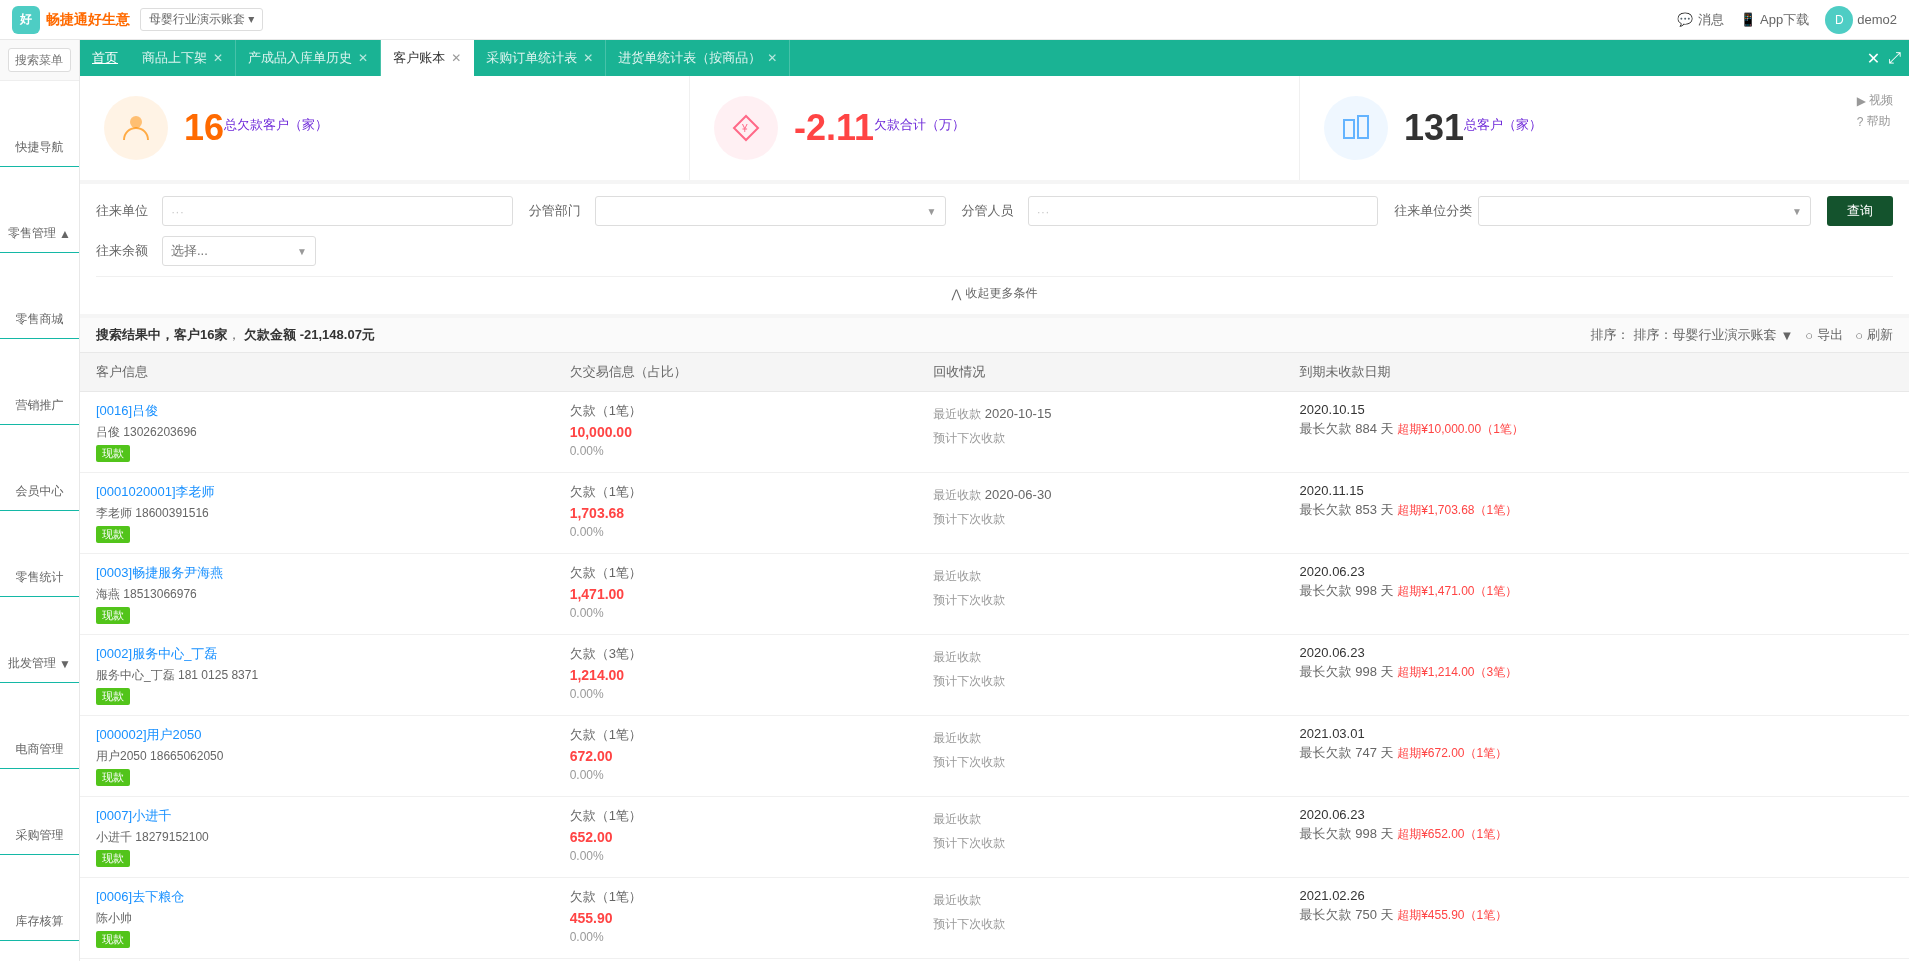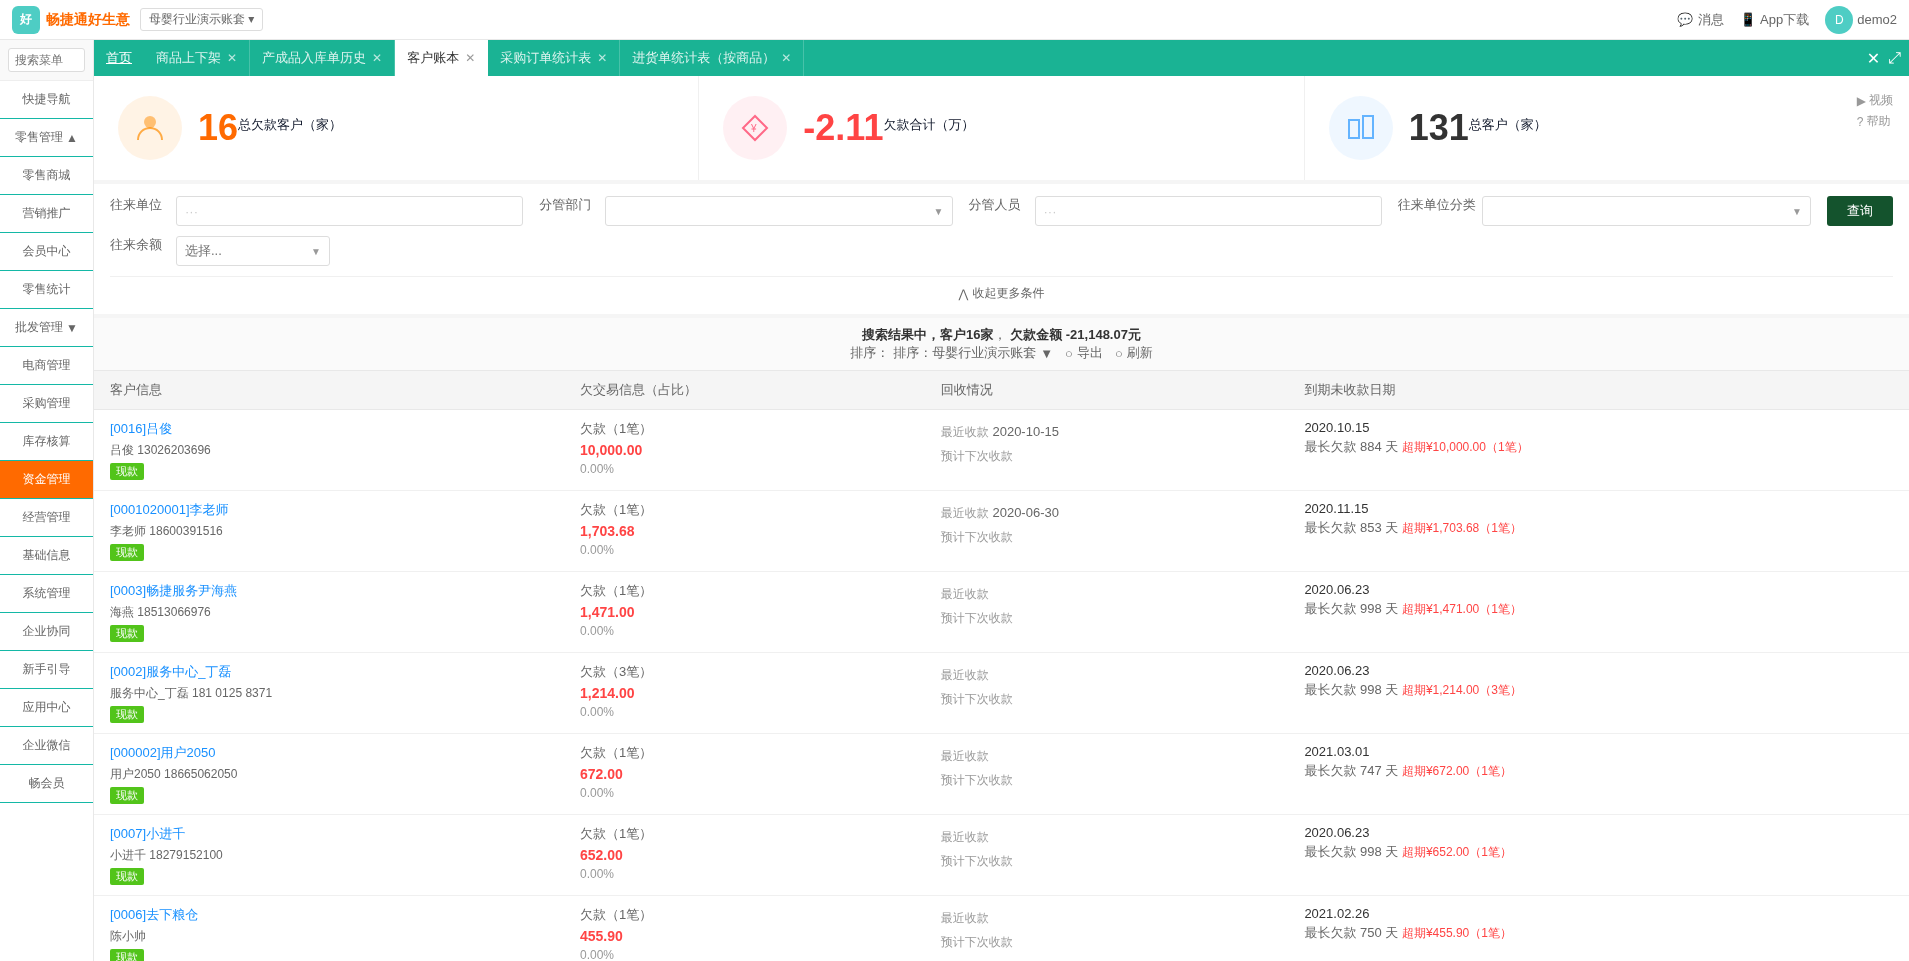--- a/index.html
+++ b/index.html
@@ -12,21 +12,21 @@
     .logo-icon { width: 28px; height: 28px; background: #4ecdc4; border-radius: 6px; display: flex; align-items: center; justify-content: center; color: white; font-size: 12px; }
     .org-selector { font-size: 12px; color: #666; border: 1px solid #ddd; padding: 2px 8px; border-radius: 3px; cursor: pointer; }
     .top-bar-right { display: flex; align-items: center; gap: 16px; font-size: 13px; color: #666; }
     .top-right-item { display: flex; align-items: center; gap: 4px; cursor: pointer; }
     .avatar { width: 28px; height: 28px; border-radius: 50%; background: #4ecdc4; display: flex; align-items: center; justify-content: center; color: white; font-size: 12px; }
 
     
     .main-layout { display: flex; height: calc(100vh - 40px); }
     
     
-    .sidebar { width: 94px; background: #fff; border-right: 1px solid #e8e8e8; display: flex; flex-direction: column; overflow-y: auto; flex-shrink: 0; }
+    .sidebar { width: 80px; background: #fff; border-right: 1px solid #e8e8e8; display: flex; flex-direction: column; overflow-y: auto; flex-shrink: 0; gap: 48px; }
     .sidebar-search { padding: 8px; background: #f9f9f9; border-bottom: 1px solid #eee; }
     .sidebar-search-box { width: 100%; padding: 4px 6px; border: 1px solid #ddd; border-radius: 3px; font-size: 12px; }
     .sidebar-item { padding: 10px 6px; text-align: center; cursor: pointer; font-size: 12px; color: #666; border-bottom: 1px solid #14b8a6; }
     .sidebar-item.active { background: #ff6a00; color: white; }
     .sidebar-item.has-arrow { display: flex; align-items: center; justify-content: center; gap: 3px; }
     
     
     .content-area { flex: 1; display: flex; flex-direction: column; overflow: hidden; }
     .tab-bar { background: #1ab394; display: flex; align-items: center; height: 36px; overflow: hidden; }
     .tab-item { display: flex; align-items: center; padding: 0 12px; height: 36px; font-size: 13px; color: rgba(255,255,255,0.85); cursor: pointer; white-space: nowrap; border-right: 1px solid rgba(255,255,255,0.2); gap: 6px; }
@@ -45,36 +45,36 @@
     .stat-card:last-child { border-right: none; }
     .stat-icon-circle { width: 64px; height: 64px; border-radius: 50%; display: flex; align-items: center; justify-content: center; font-size: 28px; flex-shrink: 0; }
     .stat-icon-orange { background: rgba(255,140,0,0.1); color: #ff8c00; }
     .stat-icon-pink { background: rgba(255,105,135,0.1); color: #ff6987; }
     .stat-icon-blue { background: rgba(100,180,255,0.1); color: #64b4ff; }
     .stat-info { display: flex; flex-direction: row; }
     .stat-number { font-size: 36px; font-weight: bold; line-height: 1; }
     .stat-number.orange { color: #ff6a00; }
     .stat-number.red { color: #f44; }
     .stat-number.dark { color: #333; font-weight: 900; }
-    .stat-label { font-size: 13px; color: #0f172a; margin-top: 6px; }
+    .stat-label { font-size: 13px; color: #6d28d9; margin-top: 6px; }
     .stat-card-right { margin-left: auto; display: flex; flex-direction: column; gap: 4px; font-size: 12px; color: #999; text-align: right; }
 
     
     .filter-area { background: #fff; padding: 12px 16px; margin-bottom: 4px; }
     .filter-row { display: flex; align-items: center; gap: 16px; margin-bottom: 10px; }
-    .filter-item { display: flex; align-items: flex-start; gap: 6px; flex: 1; }
+    .filter-item { display: flex; align-items: center; gap: 6px; flex: 1; }
     .filter-label { font-size: 13px; color: #666; white-space: nowrap; min-width: 60px; }
     .filter-input { flex: 1; height: 30px; border: 1px solid #ddd; border-radius: 3px; padding: 0 8px; font-size: 13px; display: flex; align-items: center; justify-content: space-between; cursor: pointer; background: #fff; position: relative; }
     .filter-select { flex: 1; height: 30px; border: 1px solid #ddd; border-radius: 3px; padding: 0 8px; font-size: 13px; display: flex; align-items: center; justify-content: space-between; cursor: pointer; background: #fff; }
     .select-arrow { color: #999; font-size: 10px; }
     .search-btn { background: #14532d; color: white; border: none; padding: 6px 20px; border-radius: 3px; cursor: pointer; font-size: 13px; }
     .collapse-row { display: flex; justify-content: center; align-items: center; font-size: 12px; color: #666; cursor: pointer; gap: 4px; border-top: 1px solid #f0f0f0; padding-top: 8px; }
 
     
-    .result-bar { display: flex; align-items: center; justify-content: space-between; padding: 8px 16px; background: #fafafa; border-bottom: 1px solid #e8e8e8; font-size: 13px; flex-direction: column; }
+    .result-bar { display: flex; align-items: center; justify-content: space-between; padding: 8px 16px; background: #fafafa; border-bottom: 1px solid #e8e8e8; font-size: 13px; }
     .result-info { color: #666; }
     .result-info span { color: #333; font-weight: bold; }
     .result-actions { display: flex; align-items: flex-end; gap: 12px; color: #666; font-size: 13px; }
     .result-action-item { display: flex; align-items: center; gap: 4px; cursor: pointer; }
 
     
     .data-table { width: 100%; border-collapse: collapse; background: #fff; }
     .data-table th { background: #f5f5f5; padding: 10px 16px; text-align: left; font-size: 13px; color: #666; border-bottom: 1px solid #e8e8e8; font-weight: normal; }
     .data-table td { padding: 10px 16px; border-bottom: 1px solid #f0f0f0; vertical-align: top; }
     .customer-name { color: #1890ff; cursor: pointer; font-size: 13px; margin-bottom: 4px; }

